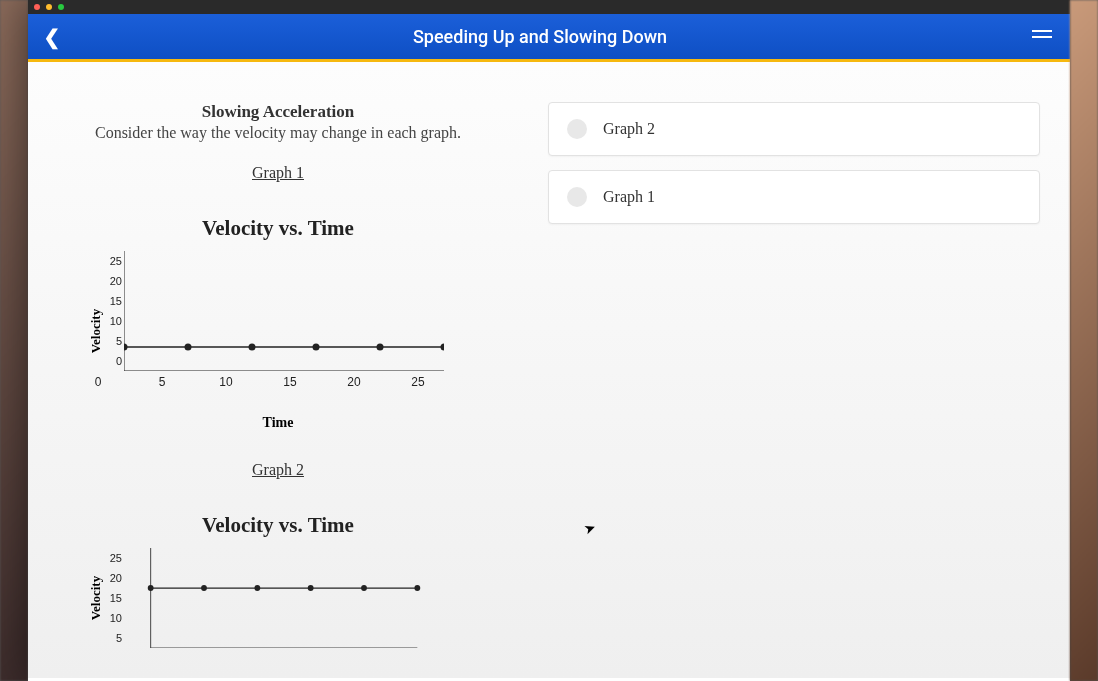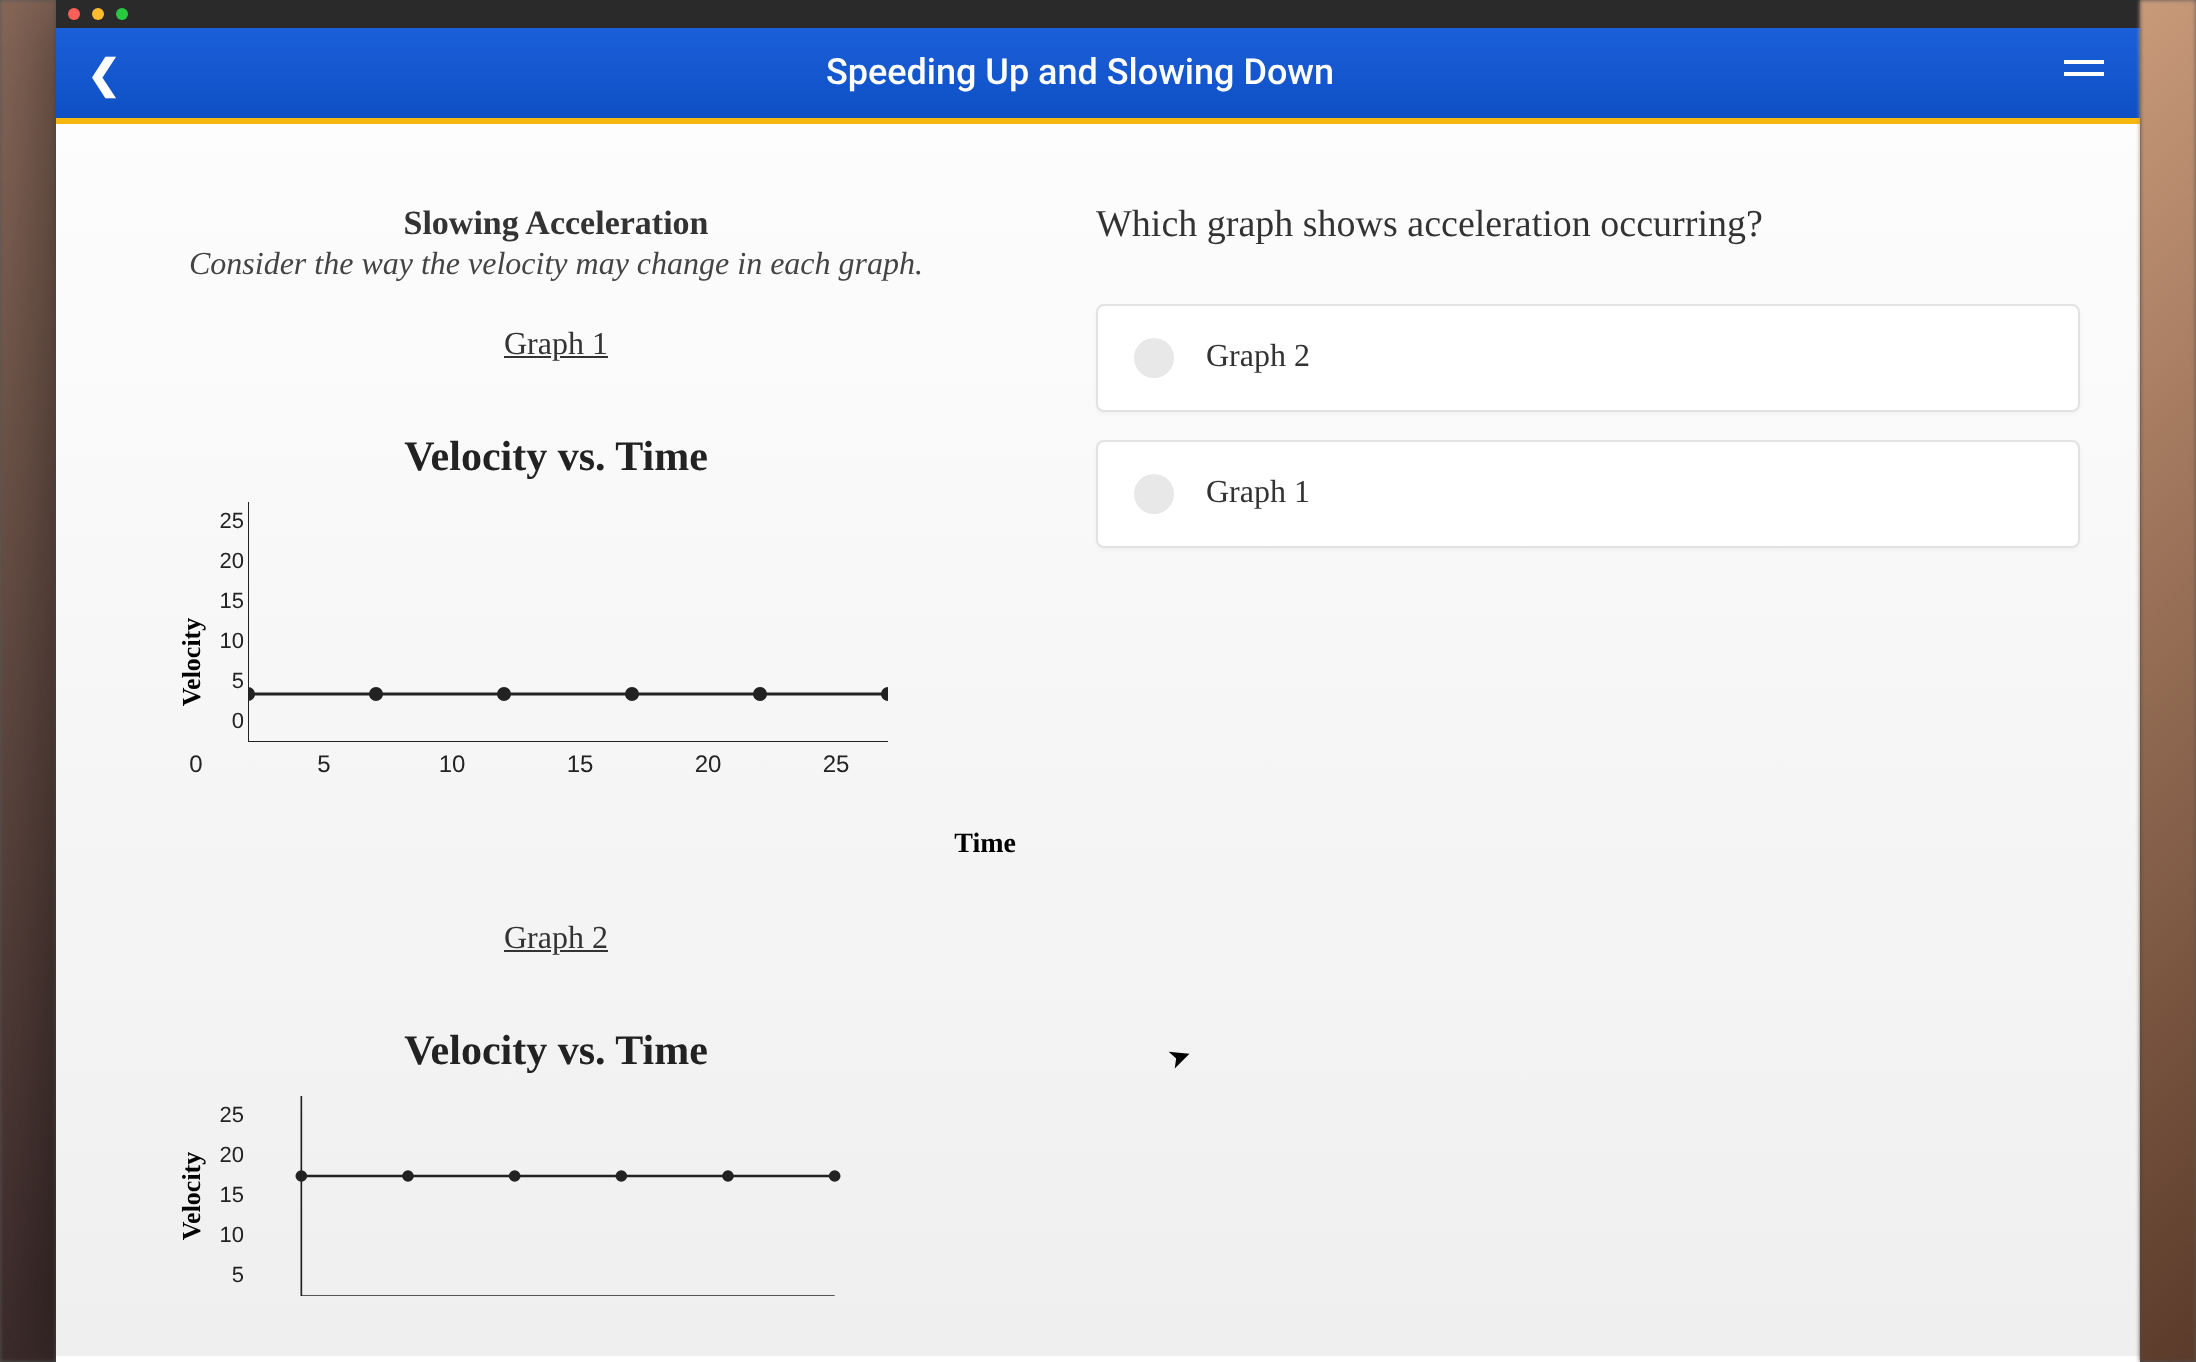--- a/index.html
+++ b/index.html
@@ -76,21 +76,20 @@
     font-family: Georgia, 'Times New Roman', serif;
     font-weight: bold;
     font-size: 17px;
     color: #333;
   }
   .section-sub {
     font-family: Georgia, 'Times New Roman', serif;
     font-size: 16px;
     color: #444;
     margin-top: 2px;
-    font-style: italic;
   }
   .graph-label {
     font-family: Georgia, 'Times New Roman', serif;
     font-size: 16px;
     color: #333;
     text-decoration: underline;
     margin-top: 22px;
     display: block;
   }
   .chart-title {
@@ -113,21 +112,20 @@
     transform-origin: center;
     font-size: 13px;
     font-weight: bold;
     font-family: Georgia, serif;
   }
   .xlabel {
     font-size: 14px;
     font-weight: bold;
     font-family: Georgia, serif;
     margin-top: 4px;
-    text-align: right;
   }
   .plot {
     position: absolute;
     left: 46px; top: 0;
     width: 320px; height: 120px;
   }
   .yticks {
     position: absolute;
     left: 22px; top: 0;
     width: 22px; height: 120px;
@@ -276,21 +274,20 @@
             <circle cx="64" cy="48" r="3.5" fill="#222"></circle>
             <circle cx="128" cy="48" r="3.5" fill="#222"></circle>
             <circle cx="192" cy="48" r="3.5" fill="#222"></circle>
             <circle cx="256" cy="48" r="3.5" fill="#222"></circle>
             <circle cx="320" cy="48" r="3.5" fill="#222"></circle>
           </svg>
       </div>
     </div>
 
     <div class="right-col">
-      <div class="question">Which graph shows acceleration occurring?</div>
       <div id="options">
           <div class="option">
             <div class="radio"></div>
             <span>Graph 2</span>
           </div>
           <div class="option">
             <div class="radio"></div>
             <span>Graph 1</span>
           </div>
         </div>

